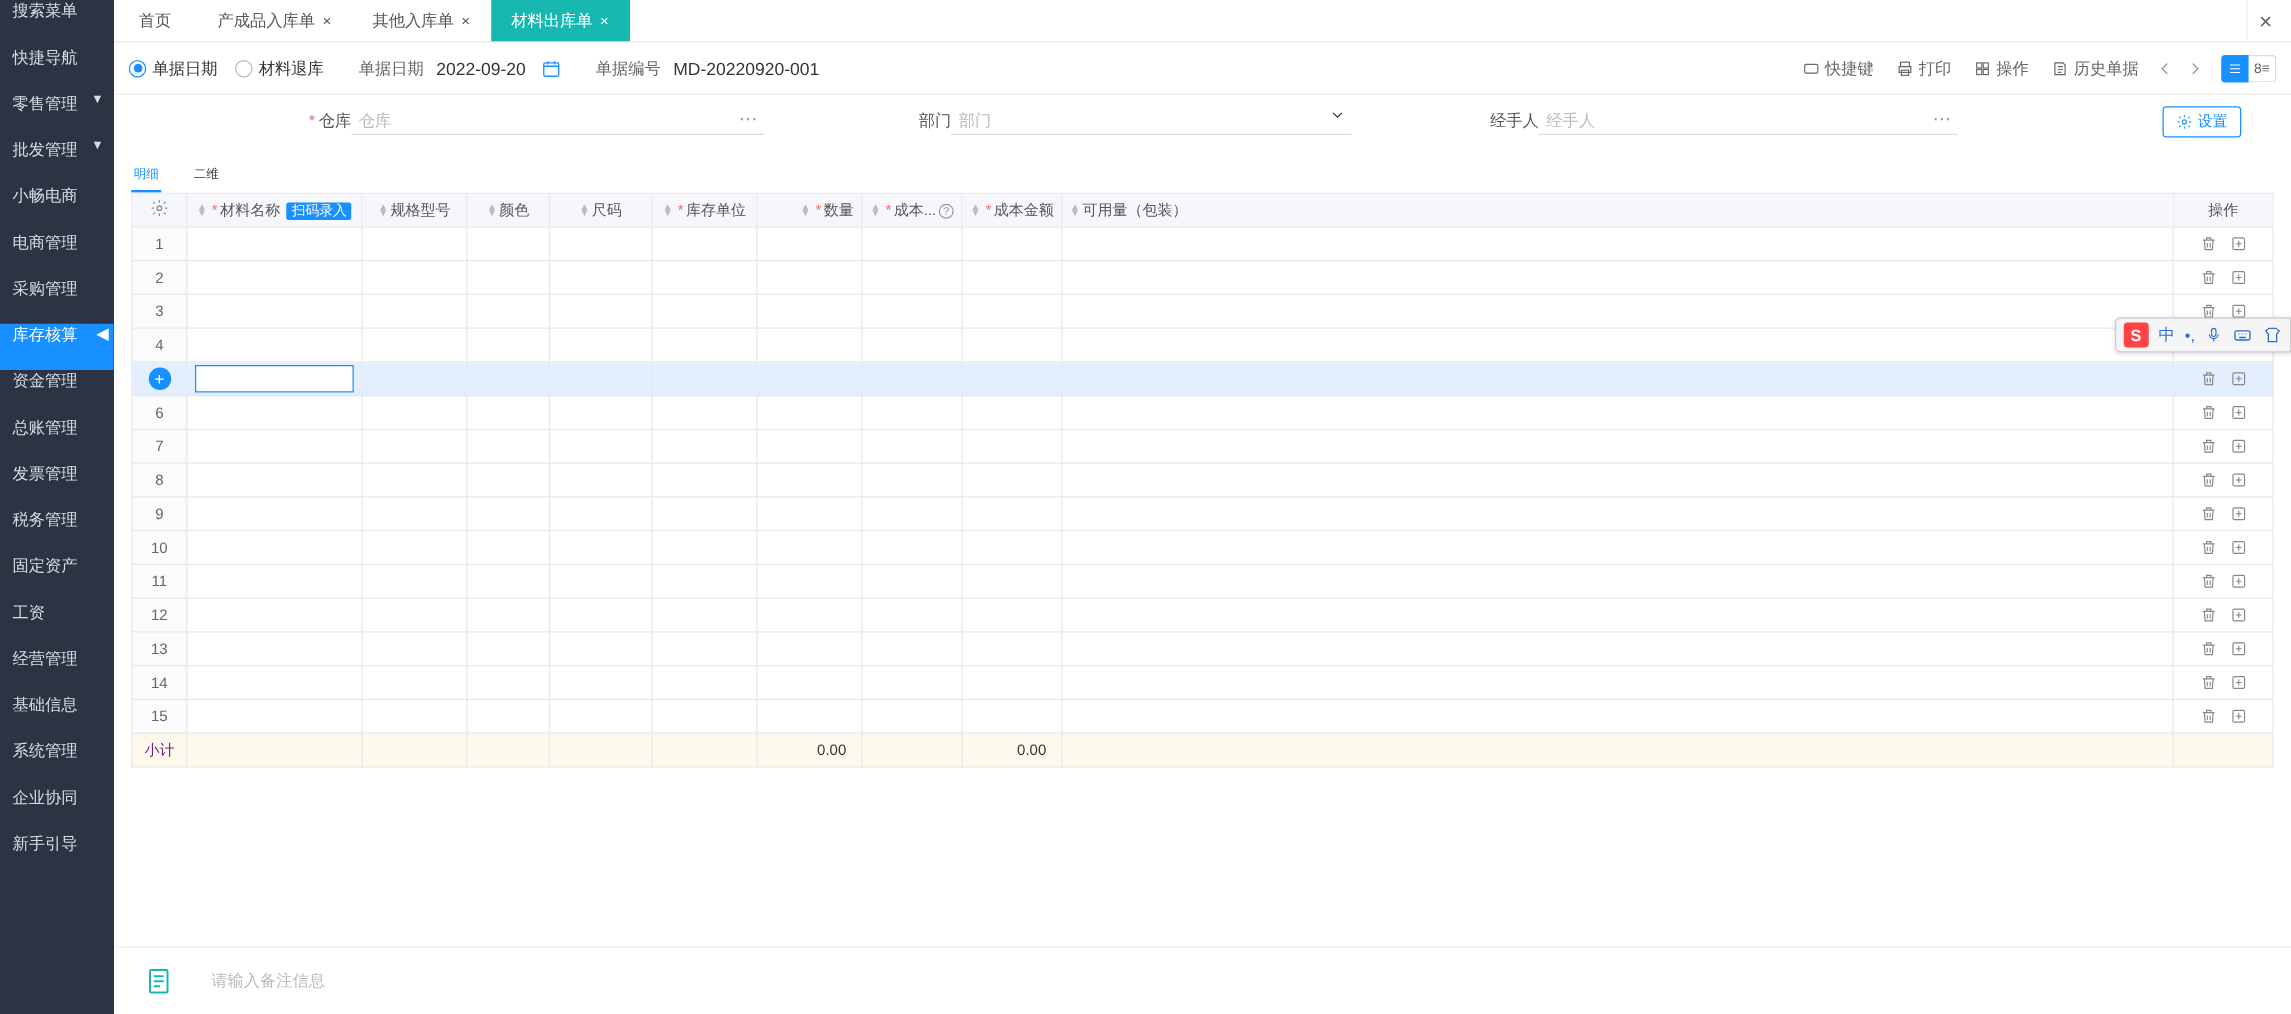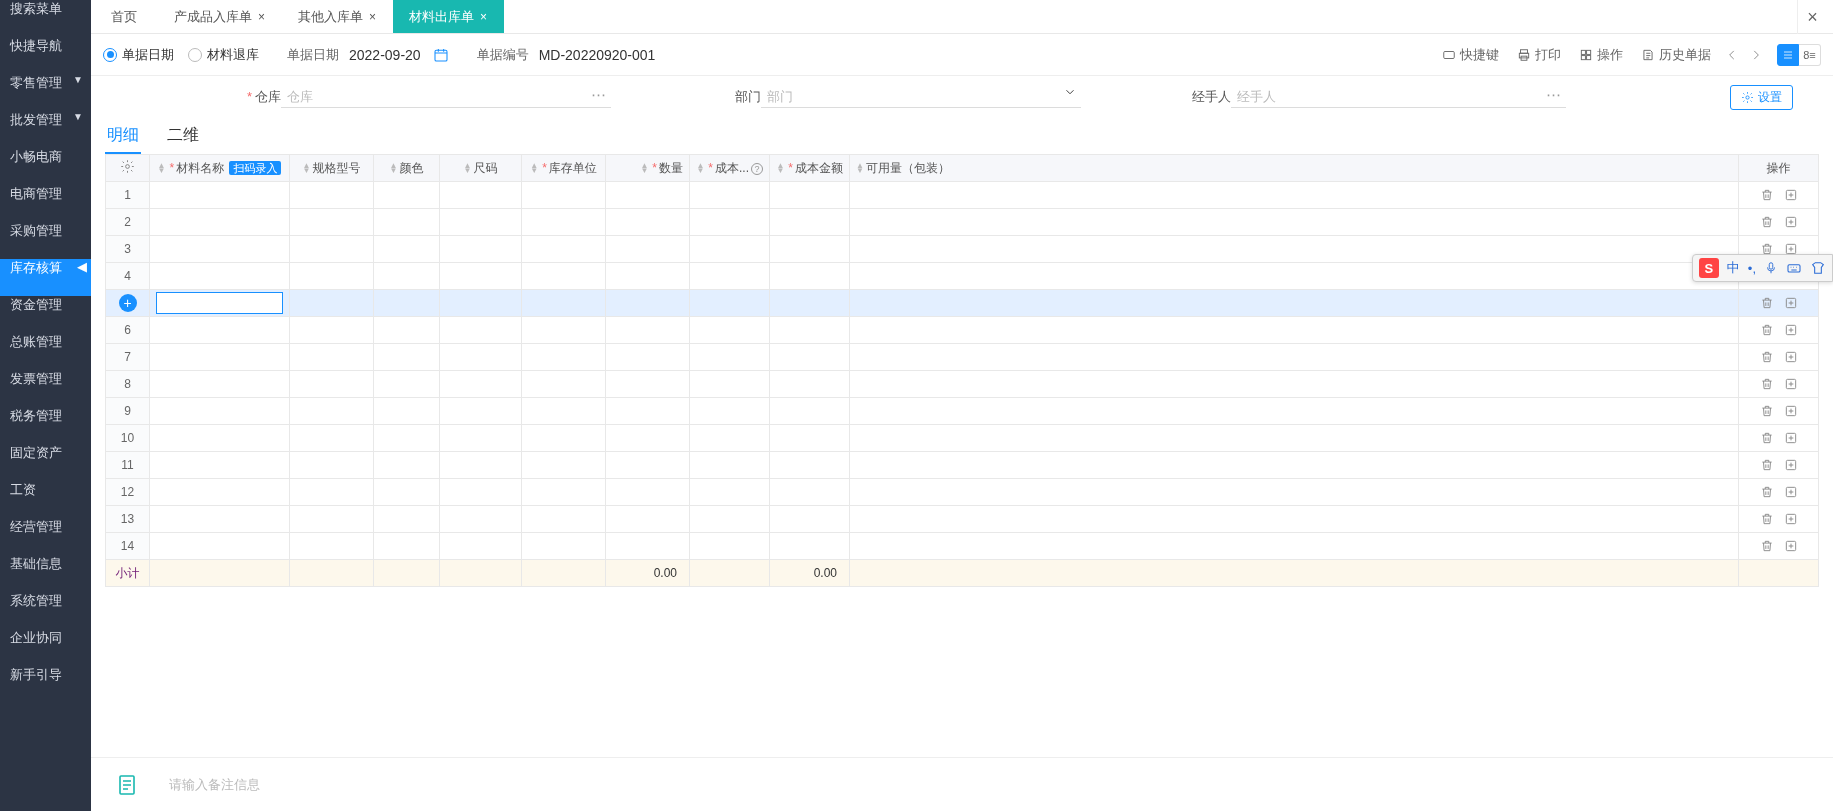--- a/index.html
+++ b/index.html
@@ -53,21 +53,21 @@
 .fg-warehouse .f-input { width: 330px; }
 .fg-dept .f-input { width: 320px; }
 .fg-handler .f-input { width: 335px; }
 .dots { position: absolute; right: 4px; bottom: 4px; color: #999; cursor: pointer; font-size: 15px; letter-spacing: 1px; }
 .dd-arrow { position: absolute; right: 4px; bottom: 6px; cursor: pointer; }
 .settings-btn { margin-left: auto; border: 1px solid #1890ff; color: #1890ff; border-radius: 3px; padding: 3px 10px; font-size: 12px; cursor: pointer; display: flex; align-items: center; gap: 4px; background: #fff; }
 .settings-btn svg { width: 13px; height: 13px; }
 
 
 .subtabs { height: 34px; display: flex; align-items: flex-end; padding: 0 14px; gap: 24px; margin-top: 2px; }
-.subtab { padding: 6px 2px; font-size: 16px; cursor: pointer; color: #333; border-bottom: 2px solid transparent; margin-top: 12px; }
+.subtab { padding: 6px 2px; font-size: 10px; cursor: pointer; color: #333; border-bottom: 2px solid transparent; margin-top: 12px; }
 .subtab.active { color: #1890ff; border-bottom-color: #1890ff; }
 
 
 .table-wrap { flex: 1; padding: 0 14px; overflow: auto; }
 table { width: 100%; border-collapse: collapse; table-layout: fixed; }
 th, td { border: 1px solid #e8e8e8; height: 27px; padding: 0 6px; font-size: 12px; }
 thead th { background: #f6f7fa; color: #555; font-weight: normal; position: relative; }
 .col-gear { width: 44px; text-align: center; }
 .col-name { width: 140px; }
 .col-spec { width: 84px; }
@@ -681,20 +681,43 @@
                 <svg viewBox="0 0 24 24">
                   <path d="M4 7h16M9 7V4h6v3M6 7l1 13h10l1-13M10 11v6M14 11v6"></path>
                 </svg>
                 <svg viewBox="0 0 24 24">
                   <rect x="4" y="4" width="16" height="16" rx="2"></rect>
                   <path d="M12 8v8M8 12h8"></path>
                 </svg>
               </div>
             </td>
           </tr>
+          <tr>
+            <td class="rownum">15</td>
+            <td></td>
+            <td></td>
+            <td></td>
+            <td></td>
+            <td></td>
+            <td></td>
+            <td></td>
+            <td></td>
+            <td></td>
+            <td>
+              <div class="op-icons">
+                <svg viewBox="0 0 24 24">
+                  <path d="M4 7h16M9 7V4h6v3M6 7l1 13h10l1-13M10 11v6M14 11v6"></path>
+                </svg>
+                <svg viewBox="0 0 24 24">
+                  <rect x="4" y="4" width="16" height="16" rx="2"></rect>
+                  <path d="M12 8v8M8 12h8"></path>
+                </svg>
+              </div>
+            </td>
+          </tr>
         </tbody>
       <tfoot>
         <tr>
           <td class="sub-label">小计</td>
           <td></td>
             <td></td>
             <td></td>
             <td></td>
             <td></td>
           <td class="num-right">0.00</td>

